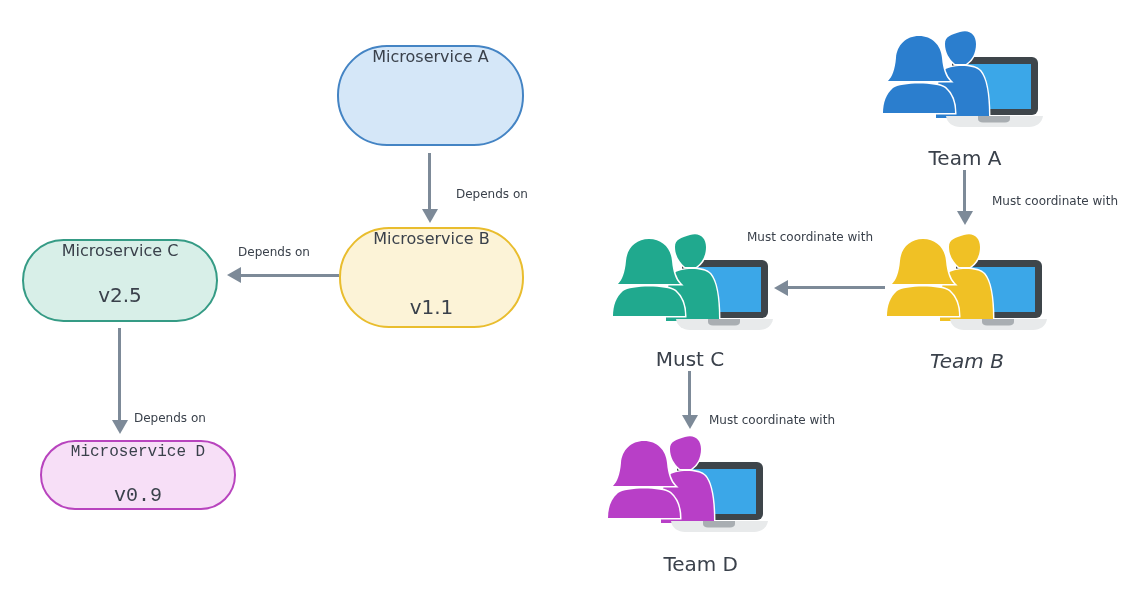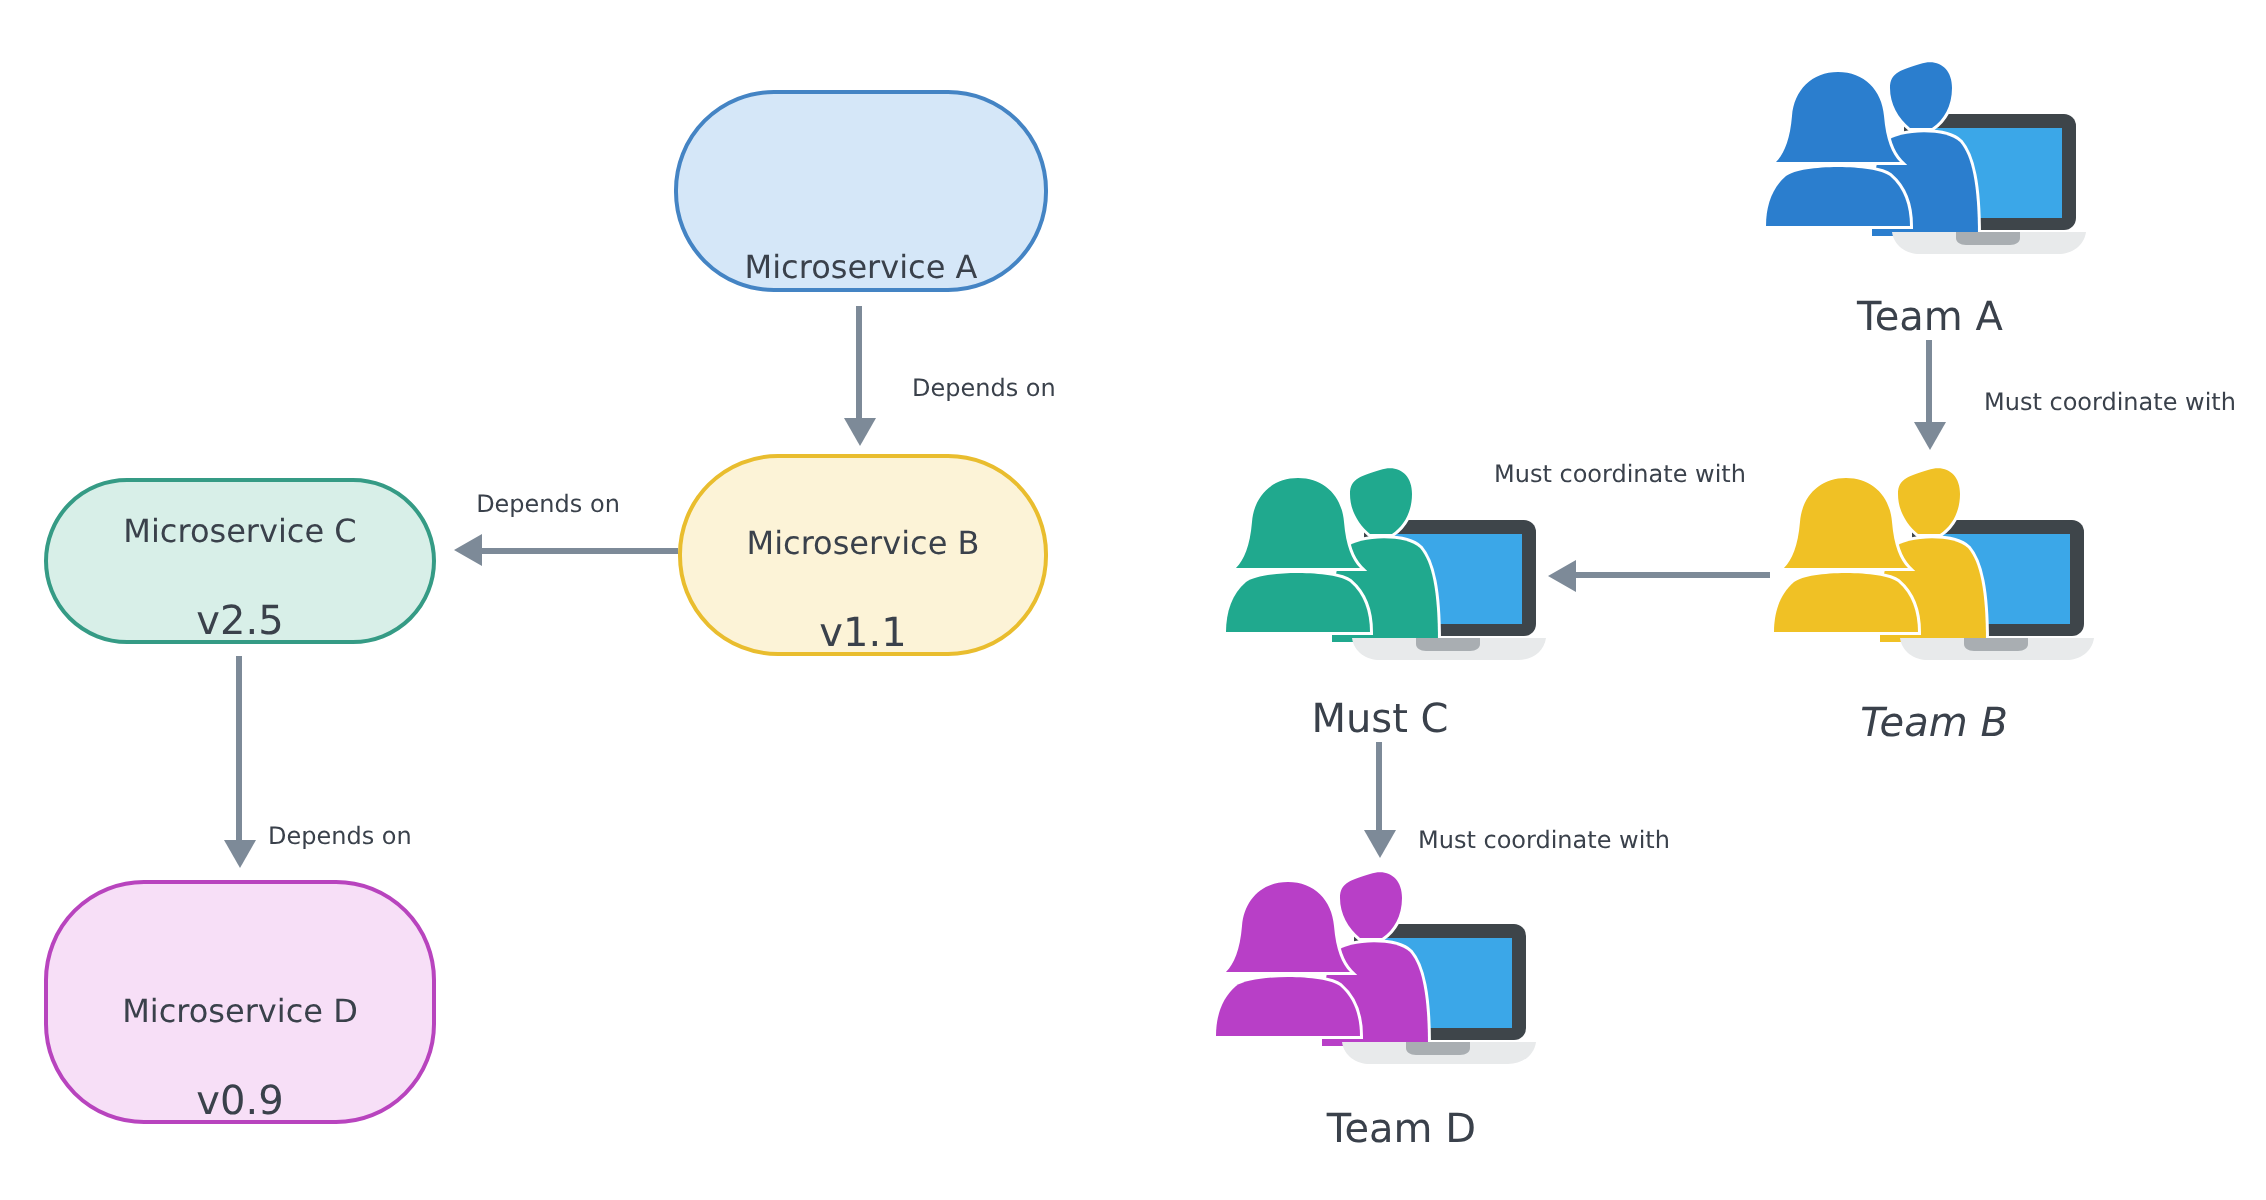--- a/index.html
+++ b/index.html
@@ -11,30 +11,30 @@
     color:var(--text,#3A414B);
     overflow:hidden;
   }
   
   .node{
     position:absolute;
     border-radius:50px;
     border:2px solid var(--stroke);
     background:var(--fill);
     display:flex;flex-direction:column;
-    align-items:center;justify-content:flex-end;
+    align-items:center;justify-content:flex-start;
     box-sizing:border-box;
     text-align:center;
   }
   .node-title{font-size:16px;font-weight:500;line-height:20px;}
   .node-version{font-size:20px;font-weight:500;line-height:20px;margin-top:24px;}
   .node-a{left:337px;top:45px;width:187px;height:101px;}
-  .node-b{left:339px;top:227px;width:185px;height:101px;}
+  .node-b{left:339px;top:227px;width:185px;height:101px;gap:24px;}
   .node-c{left:22px;top:239px;width:196px;height:83px;}
-  .node-d{left:22px;top:440px;width:196px;height:122px;}
+  .node-d{left:40px;top:440px;width:196px;height:70px;font-family:Liberation Mono, monospace;}
 
   
   .edge-line{position:absolute;background:var(--arrow,#7D8A98);}
   .head{position:absolute;width:0;height:0;}
   .head-down{border-left:8px solid transparent;border-right:8px solid transparent;border-top:14px solid var(--arrow,#7D8A98);}
   .head-left{border-top:8px solid transparent;border-bottom:8px solid transparent;border-right:14px solid var(--arrow,#7D8A98);}
   .edge-label{
     position:absolute;font-size:12px;font-weight:500;
     color:var(--text,#3A414B);white-space:nowrap;line-height:23px;
   }

